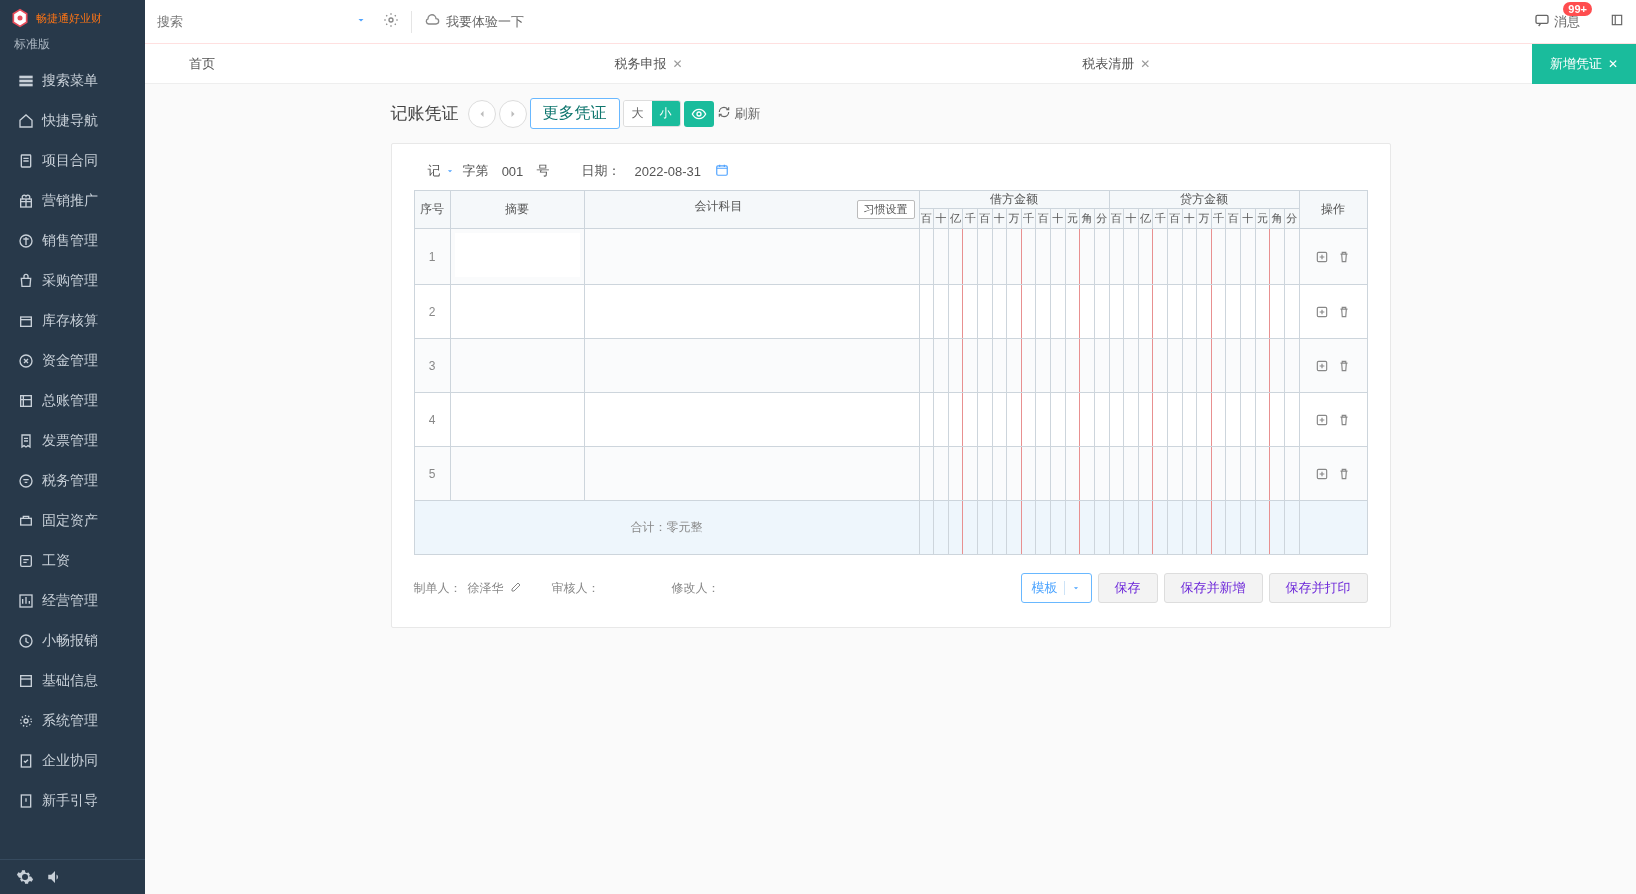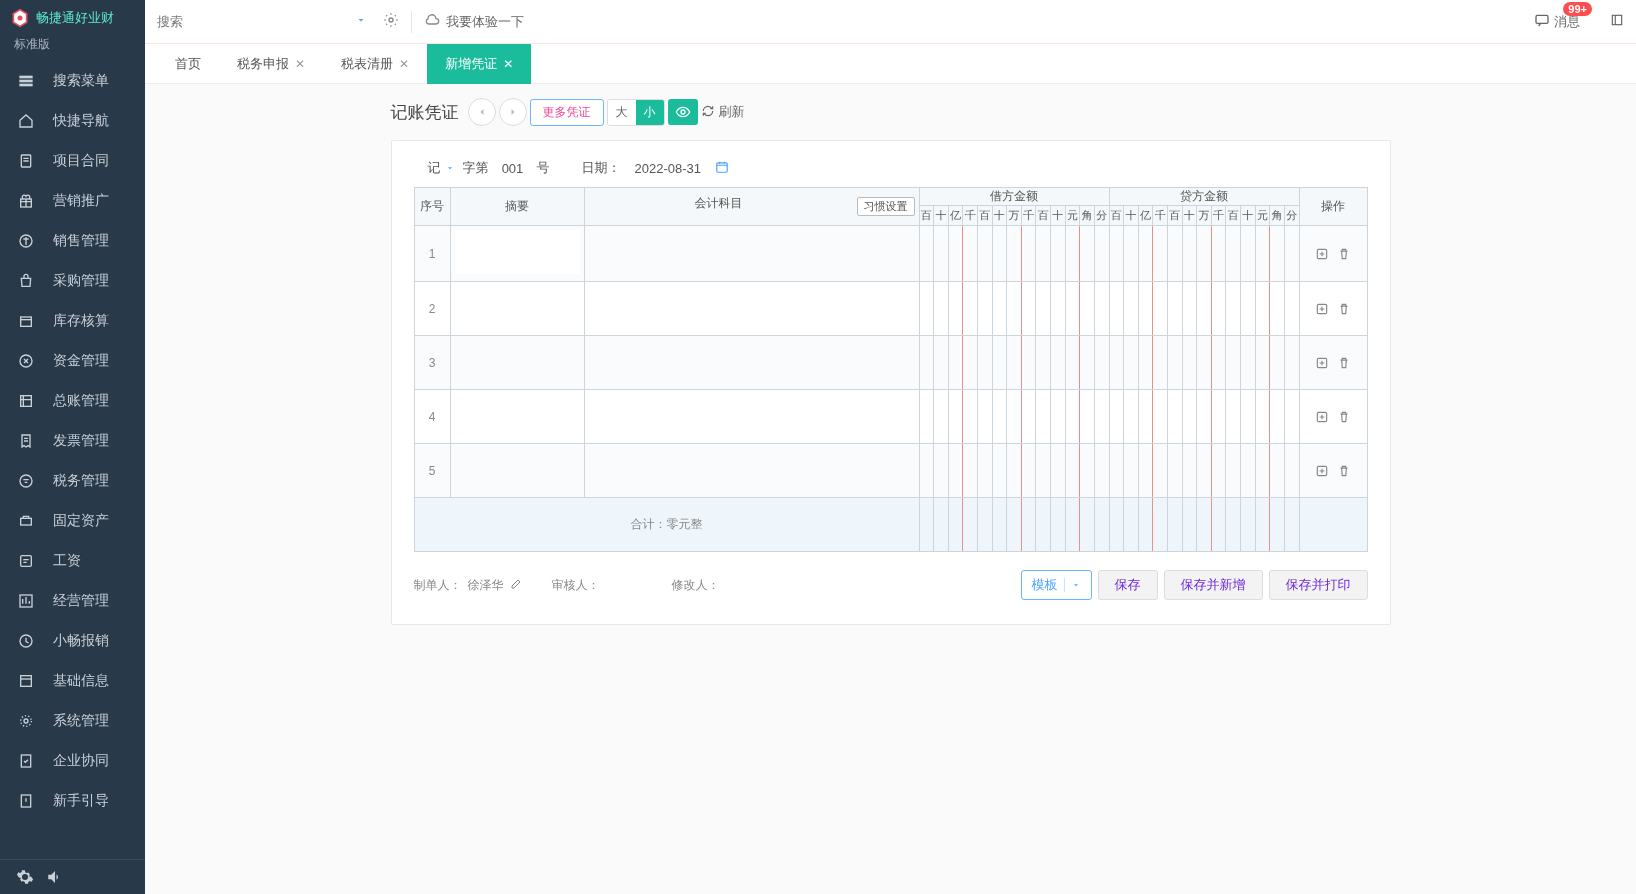--- a/index.html
+++ b/index.html
@@ -4,26 +4,26 @@
   <style>
     * { margin: 0; padding: 0; box-sizing: border-box; }
     body { font-family: "Microsoft YaHei", Arial, sans-serif; font-size: 13px; color: #333; background: #fff; overflow: hidden; }
     .app { display: flex; height: 100vh; }
     
     
     .sidebar { width: 145px; background: #28394a; color: #c8d0d8; display: flex; flex-direction: column; }
     .sidebar-header { display: flex; align-items: center; padding: 8px 10px; gap: 6px; }
     .logo { width: 20px; height: 20px; display: flex; align-items: center; justify-content: center; }
     .logo svg { width: 20px; height: 20px; }
-    .brand { font-size: 13px; color: #5eead4; font-weight: 500; }
+    .brand { font-size: 11px; color: #f97316; font-weight: 500; }
     .edition { font-size: 12px; color: #aab5c0; padding: 0 10px 8px 14px; }
     .sidebar-menu { flex: 1; overflow-y: auto; }
     .sidebar-menu::-webkit-scrollbar { width: 6px; }
     .sidebar-menu::-webkit-scrollbar-thumb { background: #4a5866; border-radius: 3px; }
-    .menu-item { display: flex; align-items: center; padding: 11px 18px; gap: 19px; cursor: pointer; font-size: 14px; }
+    .menu-item { display: flex; align-items: center; padding: 11px 18px; gap: 8px; cursor: pointer; font-size: 14px; }
     .menu-icon { width: 16px; height: 16px; display: flex; align-items: center; justify-content: center; color: #c8d0d8; }
     .menu-icon svg { width: 16px; height: 16px; }
     .sidebar-bottom { display: flex; gap: 12px; padding: 8px 16px; border-top: 1px solid #364a5e; }
     .sidebar-bottom .sb-icon { width: 18px; height: 18px; color: #c8d0d8; cursor: pointer; }
     
     
     .main { flex: 1; display: flex; flex-direction: column; background: #fafafa; min-width: 0; }
     
     
     .topbar { height: 44px; background: #fff; border-bottom: 1px solid #ffe0e0; display: flex; align-items: center; padding: 0 12px; gap: 12px; }
@@ -32,33 +32,33 @@
     .dropdown-chevron { color: #4fa3ff; cursor: pointer; }
     .gear-btn { color: #888; cursor: pointer; margin-left: 4px; }
     .topbar-divider { width: 1px; height: 22px; background: #e5e5e5; }
     .experience { display: flex; align-items: center; gap: 6px; color: #666; cursor: pointer; font-size: 13px; }
     .topbar-spacer { flex: 1; }
     .messages { display: flex; align-items: center; gap: 4px; color: #666; cursor: pointer; font-size: 13px; position: relative; }
     .badge { position: absolute; top: -10px; right: -12px; background: #ff4d4f; color: #fff; font-size: 11px; padding: 1px 5px; border-radius: 8px; font-weight: bold; }
     .shrink-btn { margin-left: 18px; color: #666; cursor: pointer; }
     
     
-    .tabs { height: 40px; background: #fff; display: flex; align-items: center; border-bottom: 1px solid #eee; padding-left: 12px; }
+    .tabs { height: 40px; background: #fff; display: flex; align-items: center; border-bottom: 1px solid #eee; padding-left: 26px; justify-content: space-between; }
     .tab { padding: 0 18px; height: 40px; display: flex; align-items: center; gap: 6px; cursor: pointer; font-size: 13px; color: #555; }
     .tab.active { background: #1abc9c; color: #fff; }
     .tab-close { font-size: 12px; color: #999; cursor: pointer; }
     .tab.active .tab-close { color: #fff; }
     
     
     .content-wrap { flex: 1; overflow: auto; display: flex; justify-content: center; padding-top: 0; }
     .content-inner { width: 1000px; }
     .page-toolbar { display: flex; align-items: center; gap: 3px; padding: 14px 0; }
     .page-title { font-size: 17px; color: #444; margin-right: 6px; position: relative; }
     .nav-circle { width: 28px; height: 28px; border-radius: 50%; border: 1px solid #ddd; display: flex; align-items: center; justify-content: center; color: #bbb; cursor: pointer; background: #fff; }
-    .more-voucher { border: 1px solid #69b8ff; color: #ec4899; padding: 4px 12px; border-radius: 3px; background: #fff; cursor: pointer; font-size: 12px; }
+    .more-voucher { border: 1px solid #69b8ff; color: #0f766e; padding: 4px 12px; border-radius: 3px; background: #fff; cursor: pointer; font-size: 16px; }
     .size-toggle { display: flex; border: 1px solid #ddd; border-radius: 3px; overflow: hidden; }
     .size-btn { padding: 4px 8px; font-size: 12px; cursor: pointer; background: #fff; color: #666; }
     .size-btn.active { background: #1abc9c; color: #fff; }
     .eye-btn { width: 30px; height: 26px; border-radius: 3px; background: #1abc9c; color: #fff; display: flex; align-items: center; justify-content: center; cursor: pointer; }
     .refresh-btn { display: flex; align-items: center; gap: 4px; color: #666; cursor: pointer; font-size: 13px; }
     
     
     .voucher-card { background: #fff; border: 1px solid #e8e8e8; border-radius: 2px; padding: 18px 22px 24px; }
     .voucher-meta { display: flex; align-items: center; gap: 8px; font-size: 13px; color: #555; margin-bottom: 10px; padding-left: 14px; }
     .vm-select { display: flex; align-items: center; gap: 4px; cursor: pointer; }

